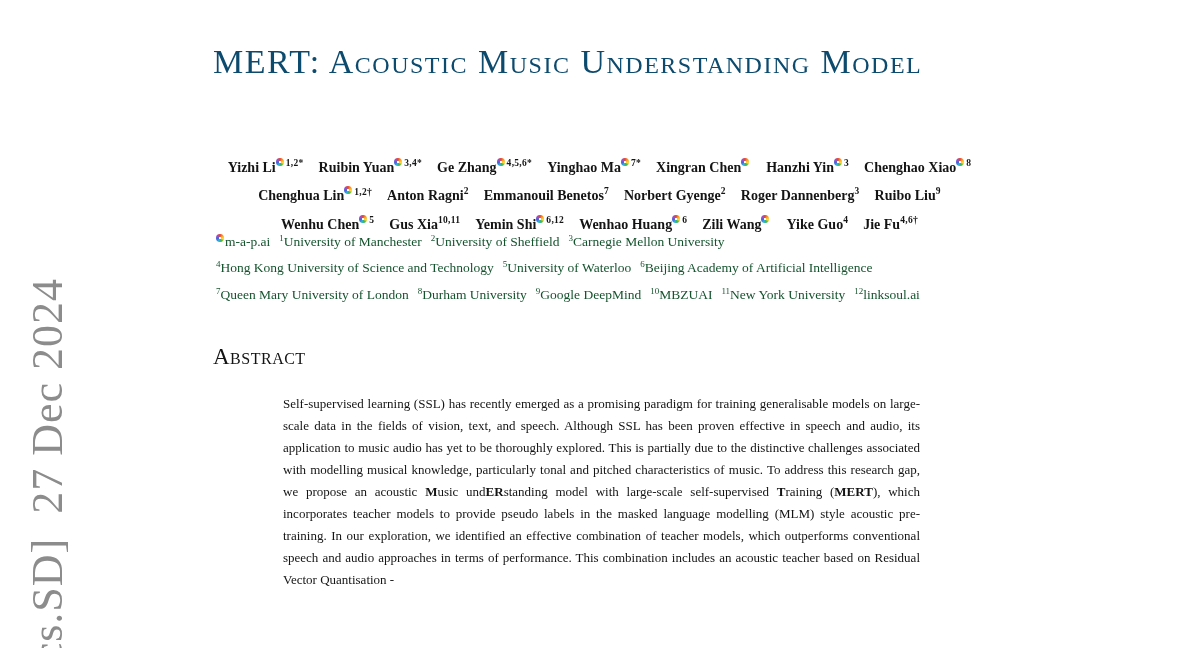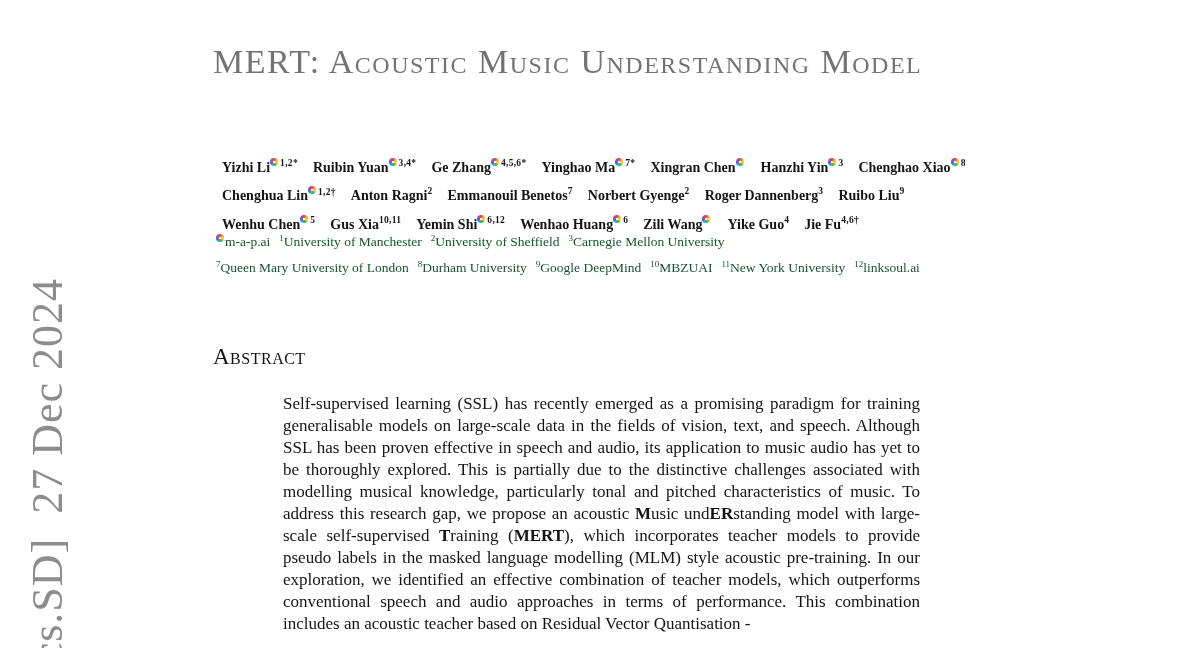--- a/index.html
+++ b/index.html
@@ -13,26 +13,26 @@
   .watermark {
     position:absolute; left:22px; top:678px;
     transform:rotate(-90deg); transform-origin:0 0;
     font-size:44px; white-space:pre; letter-spacing:1px;
     font-family:"Liberation Serif", serif;
   }
   
   .title-block {
     position:absolute; left:213px; top:44px; width:800px;
     font-variant:small-caps; font-size:34px; line-height:35px;
-    letter-spacing:1.5px; color:#737373;
+    letter-spacing:1.5px; color:#0c4a6e;
   }
   
   .authors-block {
     position:absolute; left:222px; top:151px; width:770px;
-    font-size:14px; font-weight:bold; color:#141414;
+    font-size:14px; font-weight:bold; color:#141414;text-align:center;
   }
   .author-row { line-height:25px; white-space:nowrap; }
   .author { margin-right:15px; }
   .a-sup { font-size:9.5px; letter-spacing:0.3px; }
   .map-logo {
     display:inline-block; width:8px; height:8px; border-radius:50%;
     margin-right:2px; vertical-align:0.5px;
   }
   
   .affils-block {
@@ -44,21 +44,21 @@
   .affil sup { font-size:9px; }
   .affil .map-logo { vertical-align:4px; margin-right:1px; }
   
   .abstract-heading {
     position:absolute; left:213px; top:344px; width:775px;
     text-align:left; font-variant:small-caps;
     font-size:23px; letter-spacing:0.5px; color:#141414;
   }
   .abstract-body {
     position:absolute; left:283px; top:393px; width:637px;
-    font-size:17px; line-height:22px; text-align:justify;
+    font-size:13px; line-height:22px; text-align:justify;
     color:#141414;
   }
   .abstract-body b { font-weight:bold; }
 </style>
 </head>
 <body>
 
 <div class="watermark" style="color: rgb(140, 140, 140);">[cs.SD]  27 Dec 2024</div>
 
 <div class="title-block">
@@ -66,18 +66,19 @@
 </div>
 
 <div class="authors-block">
     <div class="author-row"><span class="author"><span class="author-name">Yizhi Li</span><sup class="a-sup"><span class="map-logo" style="background: radial-gradient(circle, rgb(255, 255, 255) 0px, rgb(255, 255, 255) 22%, rgba(255, 255, 255, 0) 24%), conic-gradient(rgb(232, 67, 45), rgb(245, 166, 35), rgb(255, 217, 61), rgb(60, 180, 75), rgb(41, 182, 216), rgb(67, 100, 216), rgb(155, 79, 208), rgb(232, 67, 45));"></span><span>1,2*</span></sup></span><span class="author"><span class="author-name">Ruibin Yuan</span><sup class="a-sup"><span class="map-logo" style="background: radial-gradient(circle, rgb(255, 255, 255) 0px, rgb(255, 255, 255) 22%, rgba(255, 255, 255, 0) 24%), conic-gradient(rgb(232, 67, 45), rgb(245, 166, 35), rgb(255, 217, 61), rgb(60, 180, 75), rgb(41, 182, 216), rgb(67, 100, 216), rgb(155, 79, 208), rgb(232, 67, 45));"></span><span>3,4*</span></sup></span><span class="author"><span class="author-name">Ge Zhang</span><sup class="a-sup"><span class="map-logo" style="background: radial-gradient(circle, rgb(255, 255, 255) 0px, rgb(255, 255, 255) 22%, rgba(255, 255, 255, 0) 24%), conic-gradient(rgb(232, 67, 45), rgb(245, 166, 35), rgb(255, 217, 61), rgb(60, 180, 75), rgb(41, 182, 216), rgb(67, 100, 216), rgb(155, 79, 208), rgb(232, 67, 45));"></span><span>4,5,6*</span></sup></span><span class="author"><span class="author-name">Yinghao Ma</span><sup class="a-sup"><span class="map-logo" style="background: radial-gradient(circle, rgb(255, 255, 255) 0px, rgb(255, 255, 255) 22%, rgba(255, 255, 255, 0) 24%), conic-gradient(rgb(232, 67, 45), rgb(245, 166, 35), rgb(255, 217, 61), rgb(60, 180, 75), rgb(41, 182, 216), rgb(67, 100, 216), rgb(155, 79, 208), rgb(232, 67, 45));"></span><span>7*</span></sup></span><span class="author"><span class="author-name">Xingran Chen</span><sup class="a-sup"><span class="map-logo" style="background: radial-gradient(circle, rgb(255, 255, 255) 0px, rgb(255, 255, 255) 22%, rgba(255, 255, 255, 0) 24%), conic-gradient(rgb(232, 67, 45), rgb(245, 166, 35), rgb(255, 217, 61), rgb(60, 180, 75), rgb(41, 182, 216), rgb(67, 100, 216), rgb(155, 79, 208), rgb(232, 67, 45));"></span></sup></span><span class="author"><span class="author-name">Hanzhi Yin</span><sup class="a-sup"><span class="map-logo" style="background: radial-gradient(circle, rgb(255, 255, 255) 0px, rgb(255, 255, 255) 22%, rgba(255, 255, 255, 0) 24%), conic-gradient(rgb(232, 67, 45), rgb(245, 166, 35), rgb(255, 217, 61), rgb(60, 180, 75), rgb(41, 182, 216), rgb(67, 100, 216), rgb(155, 79, 208), rgb(232, 67, 45));"></span><span>3</span></sup></span><span class="author"><span class="author-name">Chenghao Xiao</span><sup class="a-sup"><span class="map-logo" style="background: radial-gradient(circle, rgb(255, 255, 255) 0px, rgb(255, 255, 255) 22%, rgba(255, 255, 255, 0) 24%), conic-gradient(rgb(232, 67, 45), rgb(245, 166, 35), rgb(255, 217, 61), rgb(60, 180, 75), rgb(41, 182, 216), rgb(67, 100, 216), rgb(155, 79, 208), rgb(232, 67, 45));"></span><span>8</span></sup></span></div>
     <div class="author-row"><span class="author"><span class="author-name">Chenghua Lin</span><sup class="a-sup"><span class="map-logo" style="background: radial-gradient(circle, rgb(255, 255, 255) 0px, rgb(255, 255, 255) 22%, rgba(255, 255, 255, 0) 24%), conic-gradient(rgb(232, 67, 45), rgb(245, 166, 35), rgb(255, 217, 61), rgb(60, 180, 75), rgb(41, 182, 216), rgb(67, 100, 216), rgb(155, 79, 208), rgb(232, 67, 45));"></span><span>1,2†</span></sup></span><span class="author"><span class="author-name">Anton Ragni</span><sup class="a-sup"><span>2</span></sup></span><span class="author"><span class="author-name">Emmanouil Benetos</span><sup class="a-sup"><span>7</span></sup></span><span class="author"><span class="author-name">Norbert Gyenge</span><sup class="a-sup"><span>2</span></sup></span><span class="author"><span class="author-name">Roger Dannenberg</span><sup class="a-sup"><span>3</span></sup></span><span class="author"><span class="author-name">Ruibo Liu</span><sup class="a-sup"><span>9</span></sup></span></div>
     <div class="author-row"><span class="author"><span class="author-name">Wenhu Chen</span><sup class="a-sup"><span class="map-logo" style="background: radial-gradient(circle, rgb(255, 255, 255) 0px, rgb(255, 255, 255) 22%, rgba(255, 255, 255, 0) 24%), conic-gradient(rgb(232, 67, 45), rgb(245, 166, 35), rgb(255, 217, 61), rgb(60, 180, 75), rgb(41, 182, 216), rgb(67, 100, 216), rgb(155, 79, 208), rgb(232, 67, 45));"></span><span>5</span></sup></span><span class="author"><span class="author-name">Gus Xia</span><sup class="a-sup"><span>10,11</span></sup></span><span class="author"><span class="author-name">Yemin Shi</span><sup class="a-sup"><span class="map-logo" style="background: radial-gradient(circle, rgb(255, 255, 255) 0px, rgb(255, 255, 255) 22%, rgba(255, 255, 255, 0) 24%), conic-gradient(rgb(232, 67, 45), rgb(245, 166, 35), rgb(255, 217, 61), rgb(60, 180, 75), rgb(41, 182, 216), rgb(67, 100, 216), rgb(155, 79, 208), rgb(232, 67, 45));"></span><span>6,12</span></sup></span><span class="author"><span class="author-name">Wenhao Huang</span><sup class="a-sup"><span class="map-logo" style="background: radial-gradient(circle, rgb(255, 255, 255) 0px, rgb(255, 255, 255) 22%, rgba(255, 255, 255, 0) 24%), conic-gradient(rgb(232, 67, 45), rgb(245, 166, 35), rgb(255, 217, 61), rgb(60, 180, 75), rgb(41, 182, 216), rgb(67, 100, 216), rgb(155, 79, 208), rgb(232, 67, 45));"></span><span>6</span></sup></span><span class="author"><span class="author-name">Zili Wang</span><sup class="a-sup"><span class="map-logo" style="background: radial-gradient(circle, rgb(255, 255, 255) 0px, rgb(255, 255, 255) 22%, rgba(255, 255, 255, 0) 24%), conic-gradient(rgb(232, 67, 45), rgb(245, 166, 35), rgb(255, 217, 61), rgb(60, 180, 75), rgb(41, 182, 216), rgb(67, 100, 216), rgb(155, 79, 208), rgb(232, 67, 45));"></span></sup></span><span class="author"><span class="author-name">Yike Guo</span><sup class="a-sup"><span>4</span></sup></span><span class="author"><span class="author-name">Jie Fu</span><sup class="a-sup"><span>4,6†</span></sup></span></div>
   </div>
 
 <div class="affils-block">
     <div class="affil-row"><span class="affil"><span class="map-logo" style="background: radial-gradient(circle, rgb(255, 255, 255) 0px, rgb(255, 255, 255) 22%, rgba(255, 255, 255, 0) 24%), conic-gradient(rgb(232, 67, 45), rgb(245, 166, 35), rgb(255, 217, 61), rgb(60, 180, 75), rgb(41, 182, 216), rgb(67, 100, 216), rgb(155, 79, 208), rgb(232, 67, 45));"></span><span>m-a-p.ai</span></span><span class="affil"><sup>1</sup><span>University of Manchester</span></span><span class="affil"><sup>2</sup><span>University of Sheffield</span></span><span class="affil"><sup>3</sup><span>Carnegie Mellon University</span></span></div>
+    <div class="affil-row"><span class="affil"><sup>4</sup><span>Hong Kong University of Science and Technology</span></span><span class="affil"><sup>5</sup><span>University of Waterloo</span></span><span class="affil"><sup>6</sup><span>Beijing Academy of Artificial Intelligence</span></span></div>
     <div class="affil-row"><span class="affil"><sup>7</sup><span>Queen Mary University of London</span></span><span class="affil"><sup>8</sup><span>Durham University</span></span><span class="affil"><sup>9</sup><span>Google DeepMind</span></span><span class="affil"><sup>10</sup><span>MBZUAI</span></span><span class="affil"><sup>11</sup><span>New York University</span></span><span class="affil"><sup>12</sup><span>linksoul.ai</span></span></div>
   </div>
 
 <div class="abstract-heading">Abstract</div>
 
 <p class="abstract-body"><span>Self-supervised learning (SSL) has recently emerged as a promising paradigm for training generalisable models on large-scale data in the fields of vision, text, and speech. Although SSL has been proven effective in speech and audio, its application to music audio has yet to be thoroughly explored. This is partially due to the distinctive challenges associated with modelling musical knowledge, particularly tonal and pitched characteristics of music. To address this research gap, we propose an acoustic </span><b>M</b><span>usic und</span><b>ER</b><span>standing model with large-scale self-supervised </span><b>T</b><span>raining (</span><b>MERT</b><span>), which incorporates teacher models to provide pseudo labels in the masked language modelling (MLM) style acoustic pre-training. In our exploration, we identified an effective combination of teacher models, which outperforms conventional speech and audio approaches in terms of performance. This combination includes an acoustic teacher based on Residual Vector Quantisation -</span></p>
 
 </body></html>

